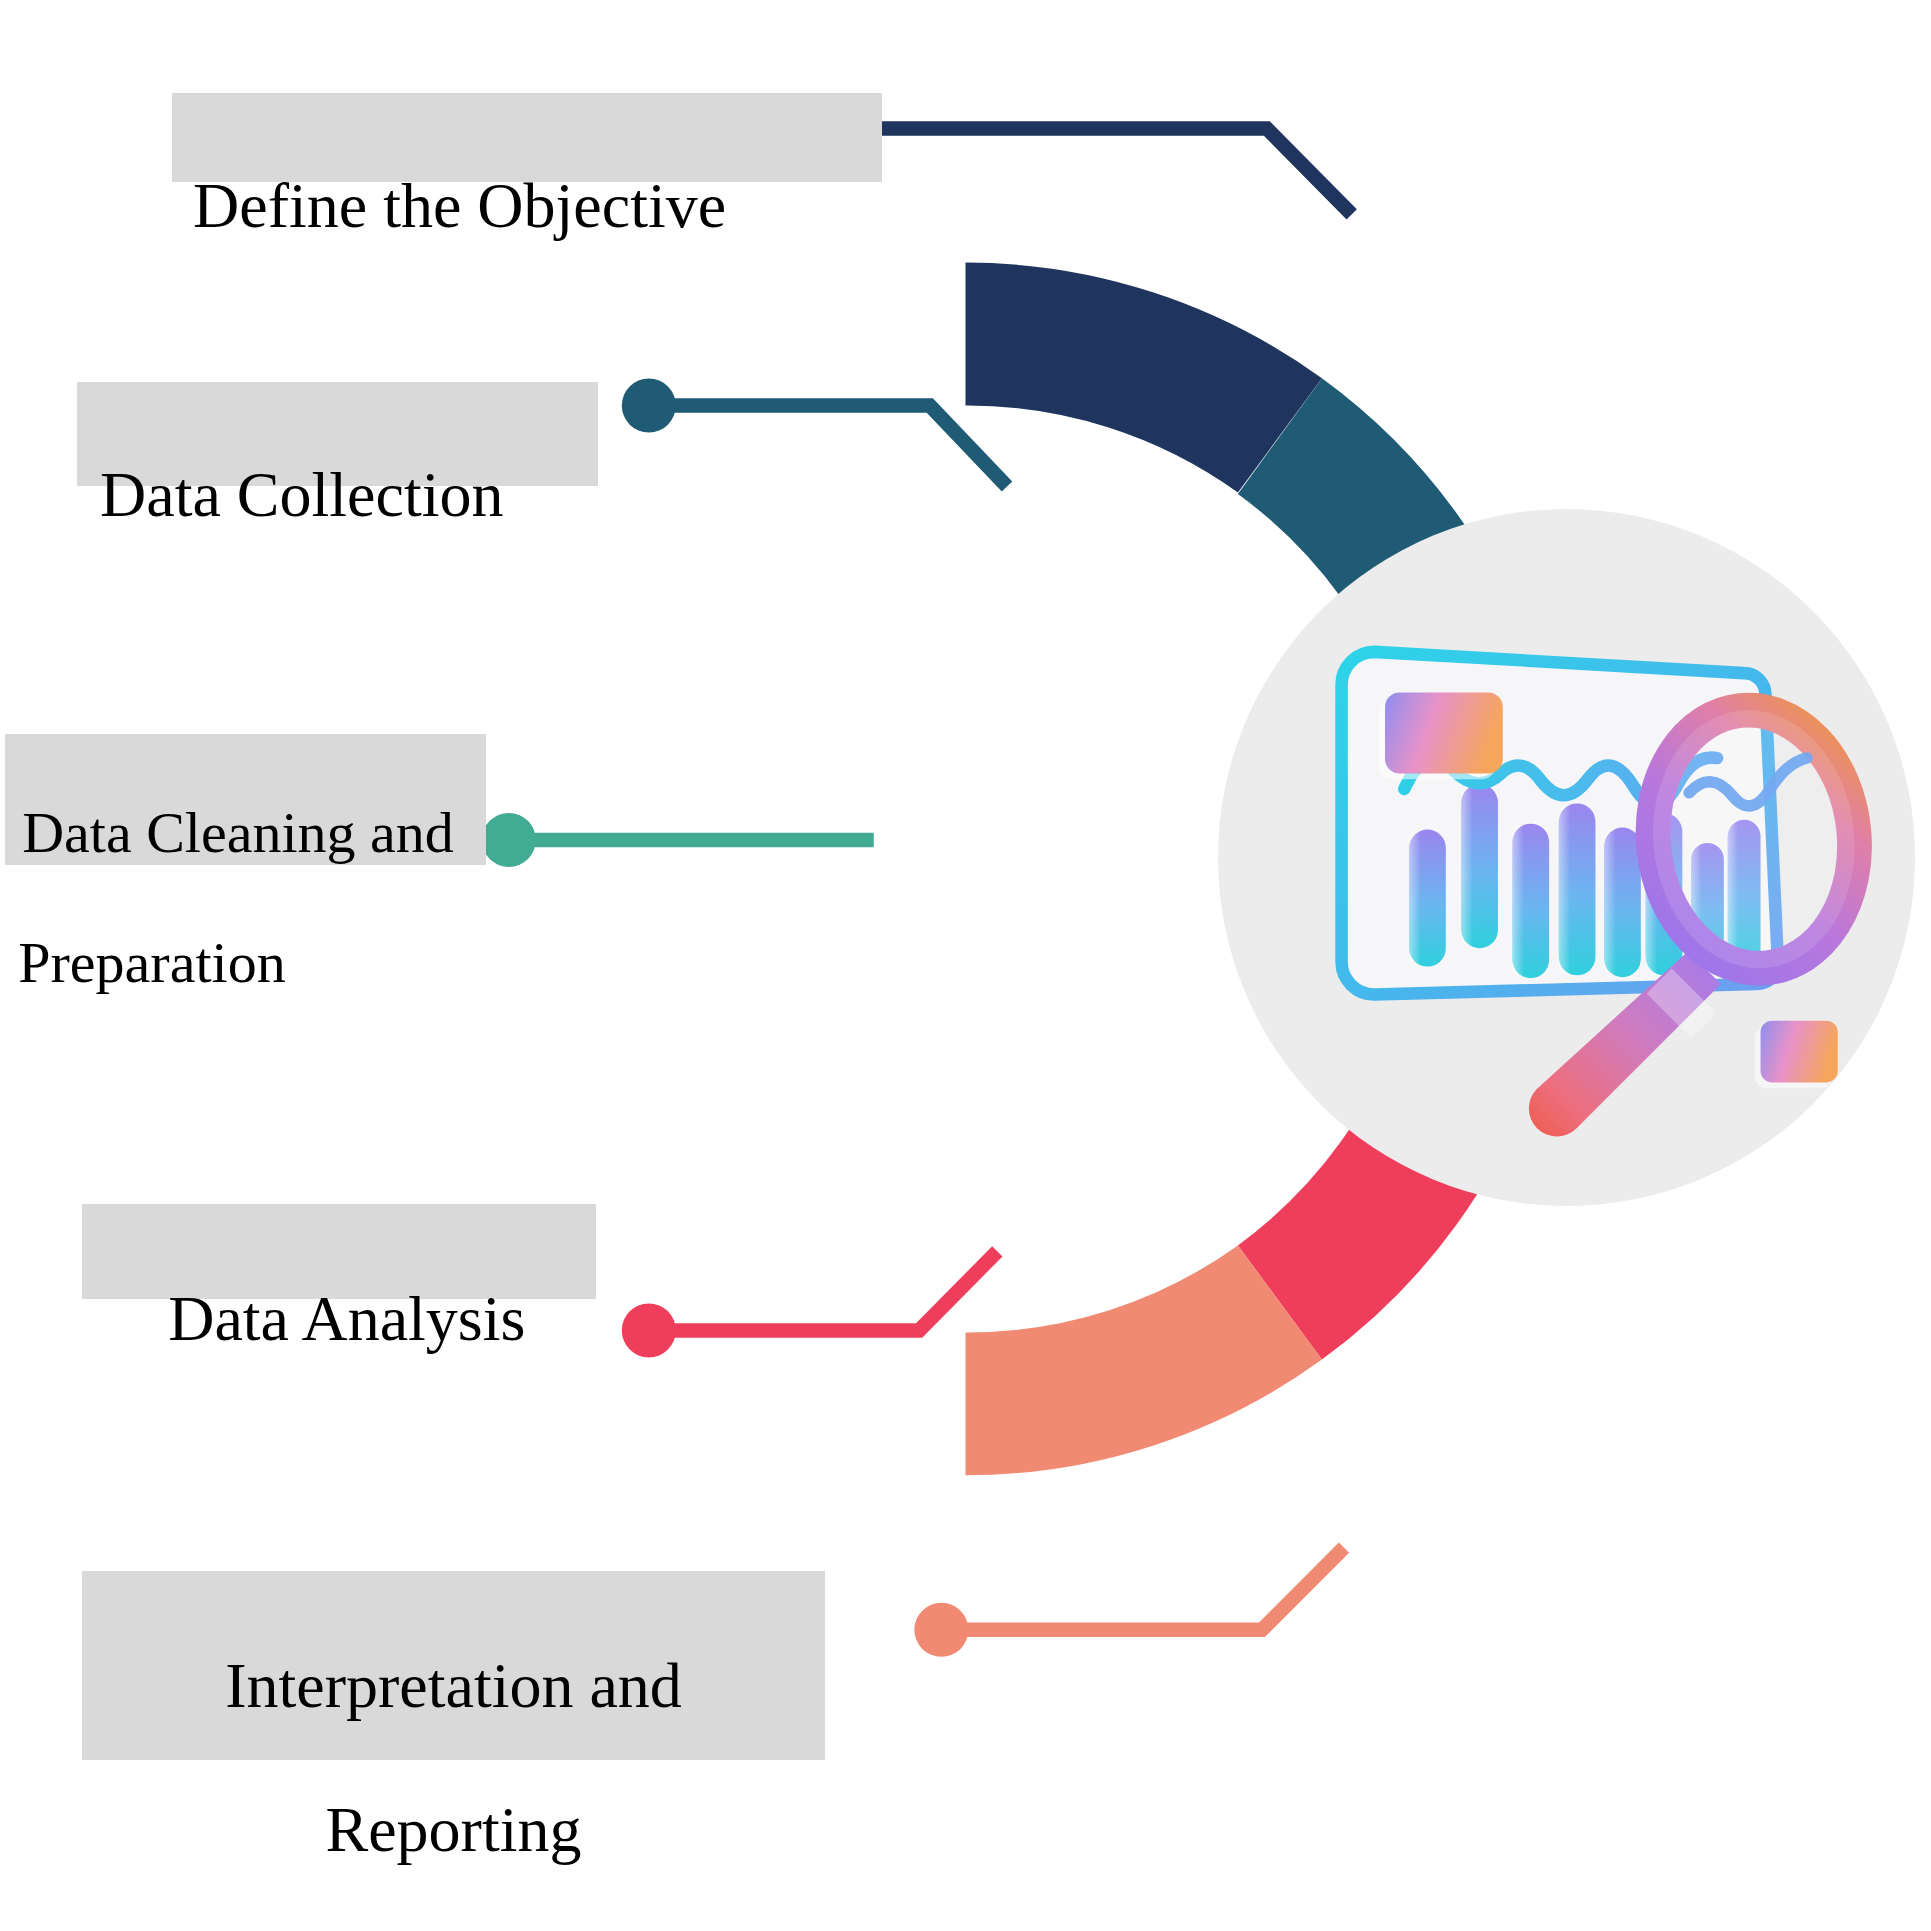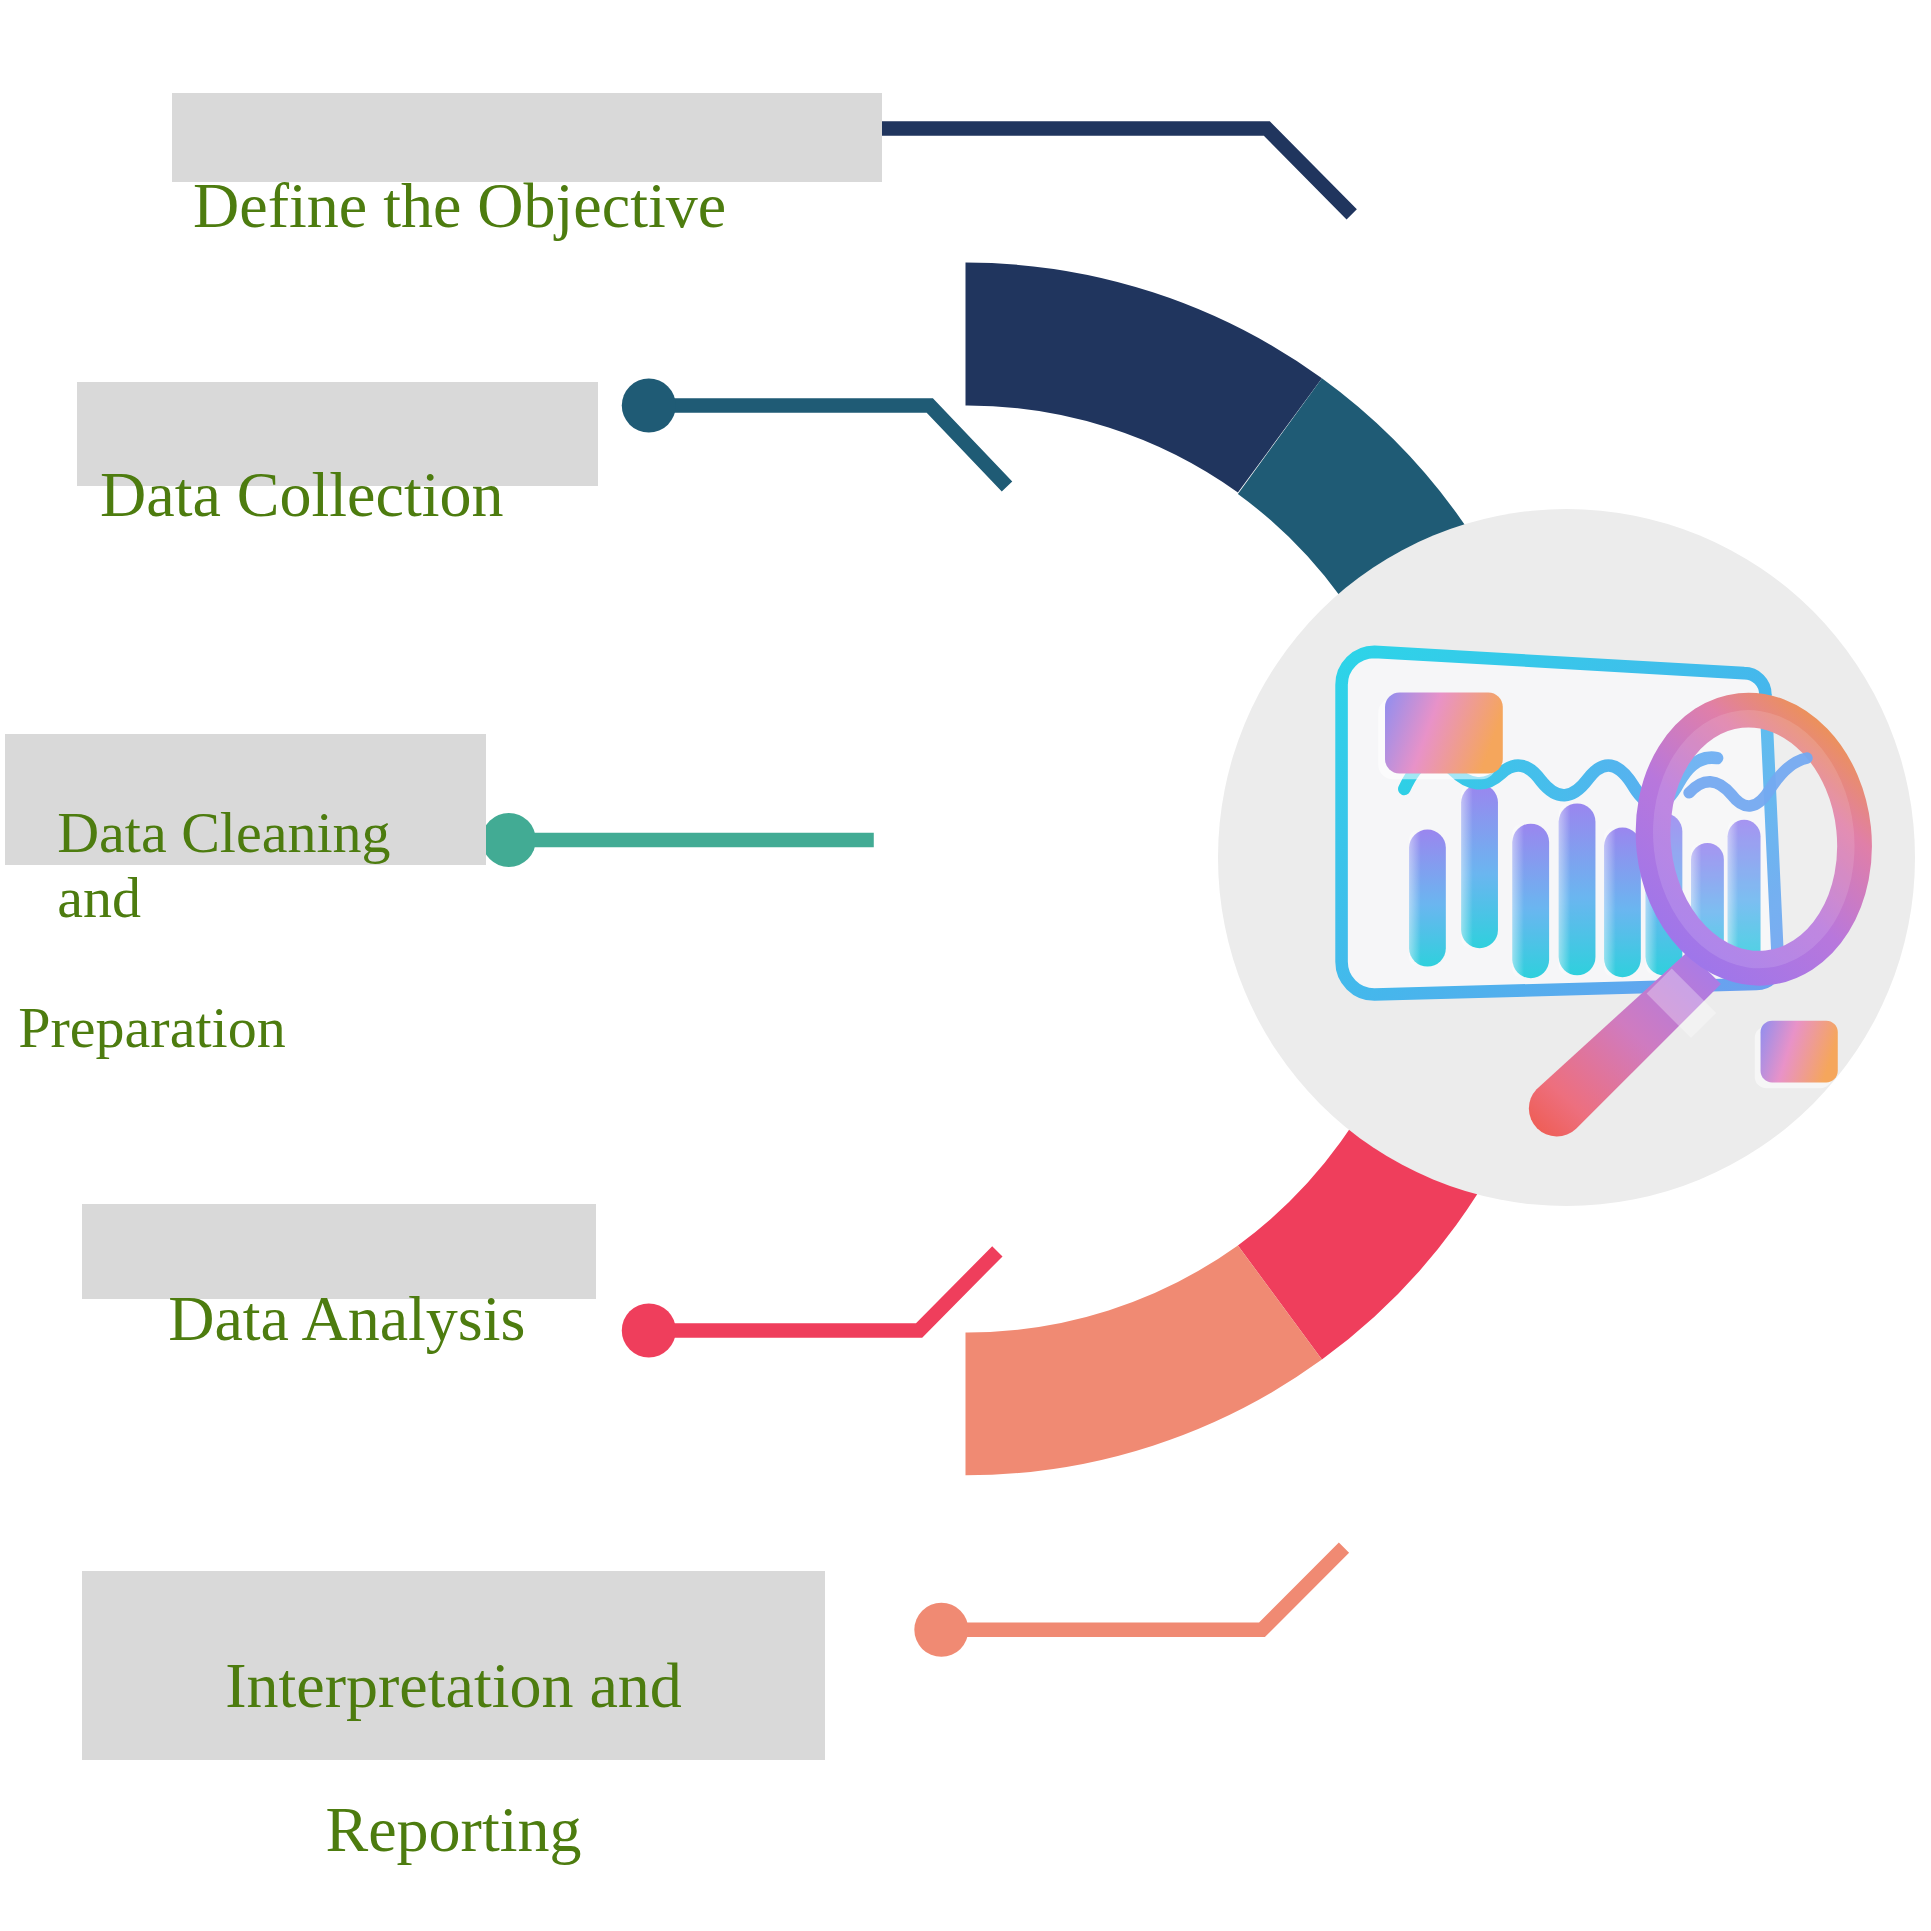--- a/index.html
+++ b/index.html
@@ -5,35 +5,35 @@
   html,body{margin:0;padding:0;background:#ffffff;}
   body{width:1931px;height:1931px;position:relative;overflow:hidden;
        font-family:"Liberation Serif","DejaVu Serif",serif;}
 
   #stage{position:absolute;left:0;top:0;width:1931px;height:1931px;}
 
   
   .chip{
     position:absolute;
     background:#d9d9d9;
-    color:#4d7c0f;
+    color:#000000;
     font-family:"Liberation Serif","DejaVu Serif",serif;
     font-weight:400;
     line-height:1.12;
     white-space:pre-line;
     box-sizing:border-box;
   }
   .chip-1{left:172px; top:93px;  width:710px; height:89px;  font-size:64px; padding:5.8px 19.3px 0 21px; text-align:left;}
   .chip-2{left:77px;  top:382px; width:521px; height:104px;  font-size:64px; padding:5.8px 19.3px 0 23px; text-align:left;}
   .chip-3{left:4.8px;   top:734px; width:481px; height:131px; font-size:58px; padding:1.9px 13.5px 0 13.5px; text-align:center;}
   .chip-4{left:82px;  top:1204px;width:514px; height:95px;  font-size:64px; padding:7.7px 15.4px 0 31px; text-align:center;}
   .chip-5{left:82px;  top:1571px;width:743px; height:189px; font-size:64px; padding:7.7px 15.4px 0 15.4px; text-align:center;}
 
   .chip .ln{display:block;}
-  .chip-3 .ln1{text-align:left; padding-left:3.9px;margin-left:35px;}
+  .chip-3 .ln1{text-align:left; padding-left:3.9px;}
   .chip-3 .ln2{text-align:left;}
   .chip-5 .ln1{text-align:center;}
   .chip-5 .ln2{text-align:center;}
 
   
   #connectors{position:absolute;left:0;top:0;width:1931px;height:1931px;}
 
   
   #donut{position:absolute;left:0;top:0;width:1931px;height:1931px;}
 

